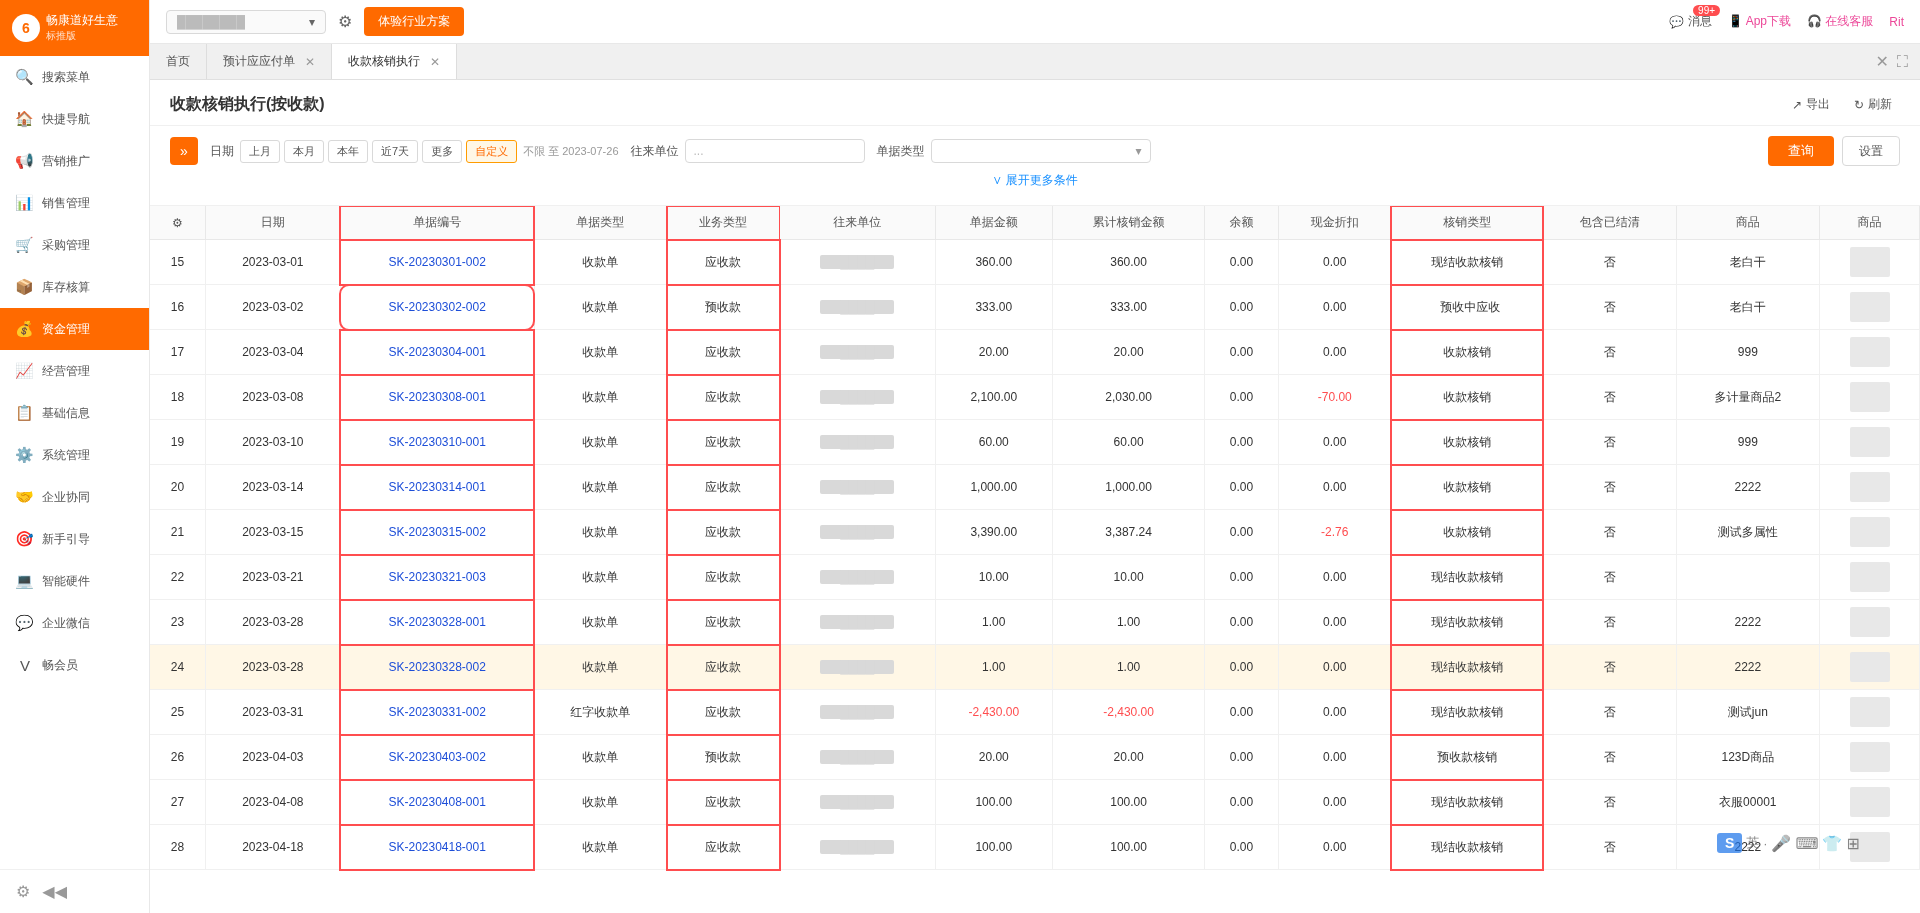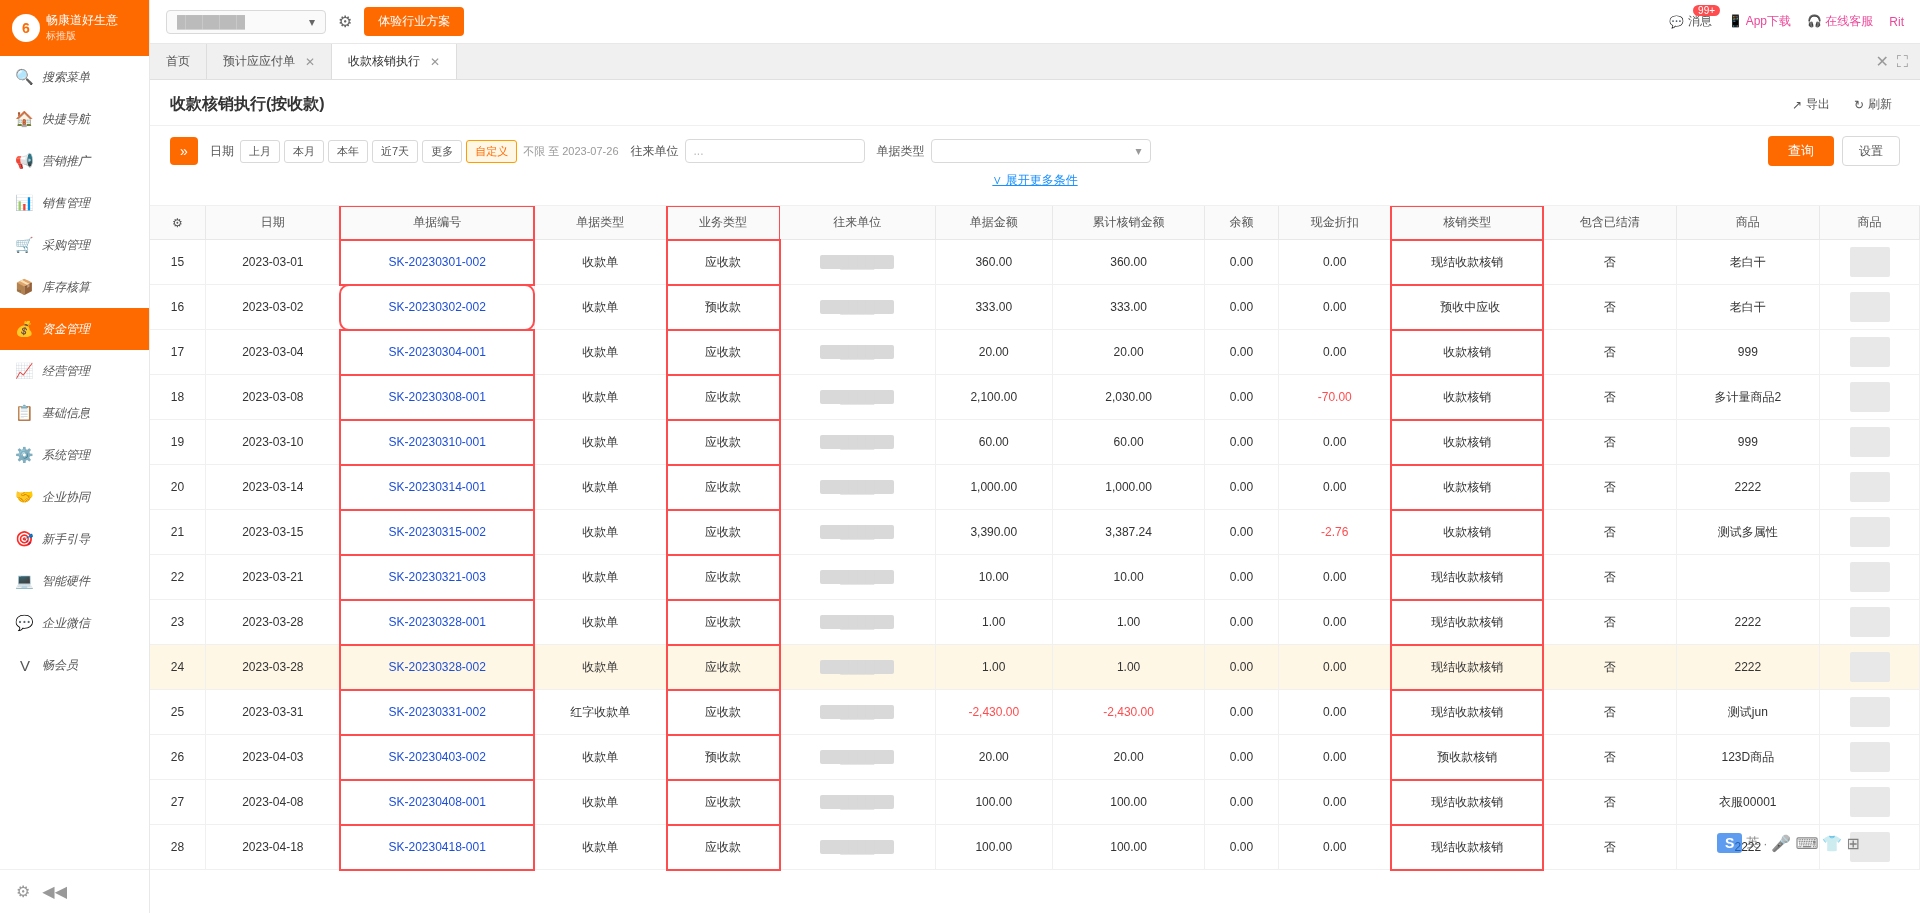--- a/index.html
+++ b/index.html
@@ -8,21 +8,21 @@
     
     .sidebar { width: 150px; background: #fff; border-right: 1px solid #e8e8e8; display: flex; flex-direction: column; height: 913px; flex-shrink: 0; }
     .sidebar-logo { background: #ff6a00; color: #fff; padding: 8px 12px; display: flex; align-items: center; gap: 6px; height: 56px; }
     .sidebar-logo-icon { width: 28px; height: 28px; background: #fff; border-radius: 50%; display: flex; align-items: center; justify-content: center; color: #ff6a00; font-weight: bold; font-size: 14px; }
     .sidebar-logo-text { font-size: 12px; color: #fff; line-height: 1.3; }
     .sidebar-logo-badge { font-size: 10px; color: rgba(255,255,255,0.8); }
     .sidebar-nav { flex: 1; overflow-y: auto; }
     .sidebar-item { display: flex; align-items: center; gap: 8px; padding: 12px 16px; cursor: pointer; color: #555; transition: background 0.2s; }
     .sidebar-item.active { background: #ff6a00; color: #fff; }
     .sidebar-item-icon { width: 18px; height: 18px; display: flex; align-items: center; justify-content: center; font-size: 15px; }
-    .sidebar-item-label { font-size: 12px; font-style: italic; }
+    .sidebar-item-label { font-size: 12px; }
     .sidebar-bottom { padding: 12px 16px; display: flex; align-items: center; gap: 12px; border-top: 1px solid #f0f0f0; }
     .sidebar-bottom-icon { font-size: 16px; color: #999; cursor: pointer; }
 
     
     .main { flex: 1; display: flex; flex-direction: column; height: 913px; overflow: hidden; }
 
     
     .topbar { height: 44px; background: #fff; border-bottom: 1px solid #e8e8e8; display: flex; align-items: center; padding: 0 16px; gap: 12px; }
     .topbar-left { display: flex; align-items: center; gap: 8px; flex: 1; }
     .topbar-dropdown { display: flex; align-items: center; gap: 4px; padding: 4px 10px; border: 1px solid #d9d9d9; border-radius: 4px; cursor: pointer; font-size: 12px; color: #666; background: #fafafa; min-width: 160px; }
@@ -55,21 +55,21 @@
     .filter-label { color: #555; white-space: nowrap; }
     .filter-date-btns { display: flex; gap: 4px; }
     .filter-date-btn { padding: 3px 8px; border: 1px solid #d9d9d9; border-radius: 3px; cursor: pointer; font-size: 11px; color: #555; background: #fff; }
     .filter-date-btn.custom { background: #fff7e6; border-color: #ff9c00; color: #ff6a00; }
     .filter-date-range { font-size: 11px; color: #999; }
     .filter-select { min-width: 180px; padding: 4px 8px; border: 1px solid #d9d9d9; border-radius: 4px; font-size: 12px; color: #999; display: flex; align-items: center; justify-content: space-between; cursor: pointer; background: #fff; }
     .filter-select-wide { min-width: 220px; padding: 4px 8px; border: 1px solid #d9d9d9; border-radius: 4px; font-size: 12px; color: #999; display: flex; align-items: center; justify-content: space-between; cursor: pointer; background: #fff; }
     .filter-query-btn { background: #ff6a00; color: #fff; border: none; border-radius: 4px; padding: 6px 20px; font-size: 13px; cursor: pointer; }
     .filter-set-btn { background: #fff; color: #555; border: 1px solid #d9d9d9; border-radius: 4px; padding: 5px 16px; font-size: 12px; cursor: pointer; }
     .filter-expand-row { display: flex; align-items: center; justify-content: center; padding: 6px 0; }
-    .filter-expand-link { color: #1890ff; font-size: 12px; cursor: pointer; display: flex; gap: 4px; text-decoration: underline; }
+    .filter-expand-link { color: #1890ff; font-size: 12px; cursor: pointer; display: flex; gap: 4px; }
 
     
     .table-container { flex: 1; overflow: auto; background: #fff; margin: 0; }
     table { width: 100%; border-collapse: collapse; font-size: 12px; }
     thead th { background: #fafafa; border-bottom: 1px solid #e8e8e8; border-right: 1px solid #e8e8e8; padding: 8px 10px; text-align: center; font-weight: 500; color: #555; white-space: nowrap; position: sticky; top: 0; z-index: 2; }
     tbody td { border-bottom: 1px solid #f0f0f0; border-right: 1px solid #f0f0f0; padding: 7px 10px; text-align: center; color: #333; white-space: nowrap; }
     tbody tr.highlighted { background: #fff7e6; }
     .link-text { color: #1d4ed8; cursor: pointer; text-decoration: none; }
     .red-text { color: #ff4d4f; }
 

